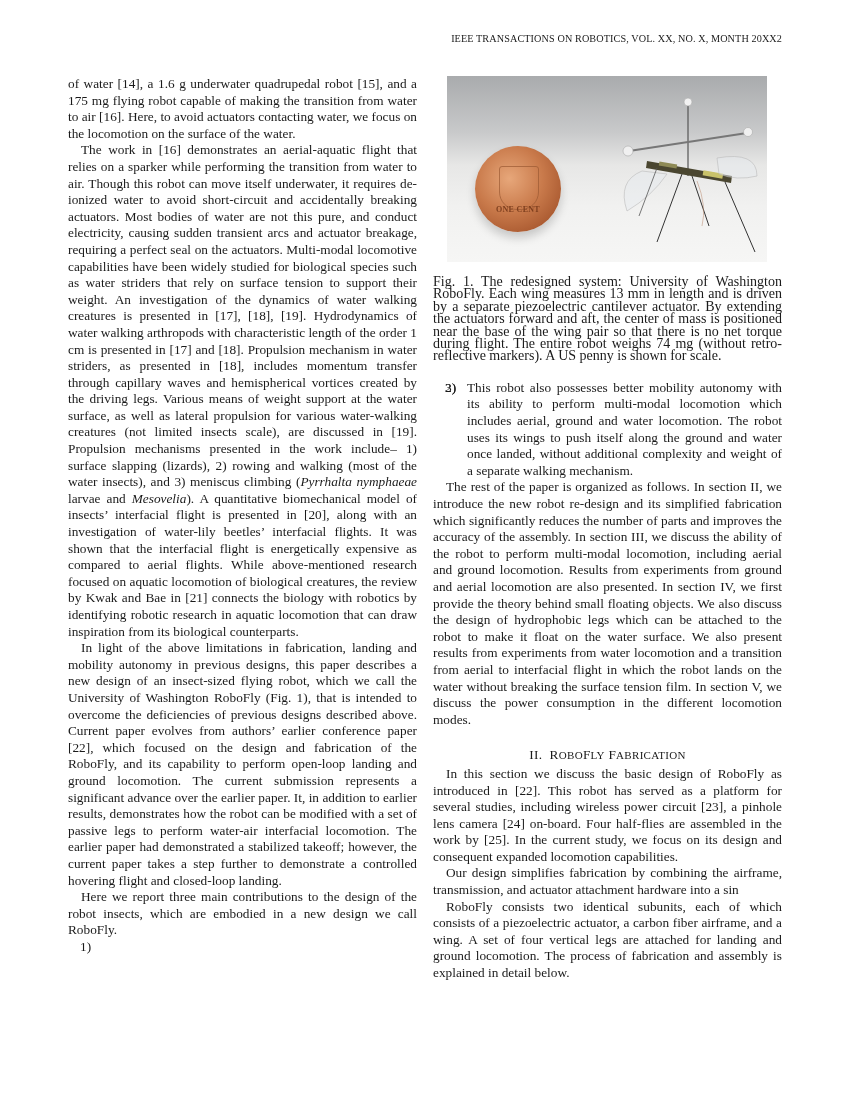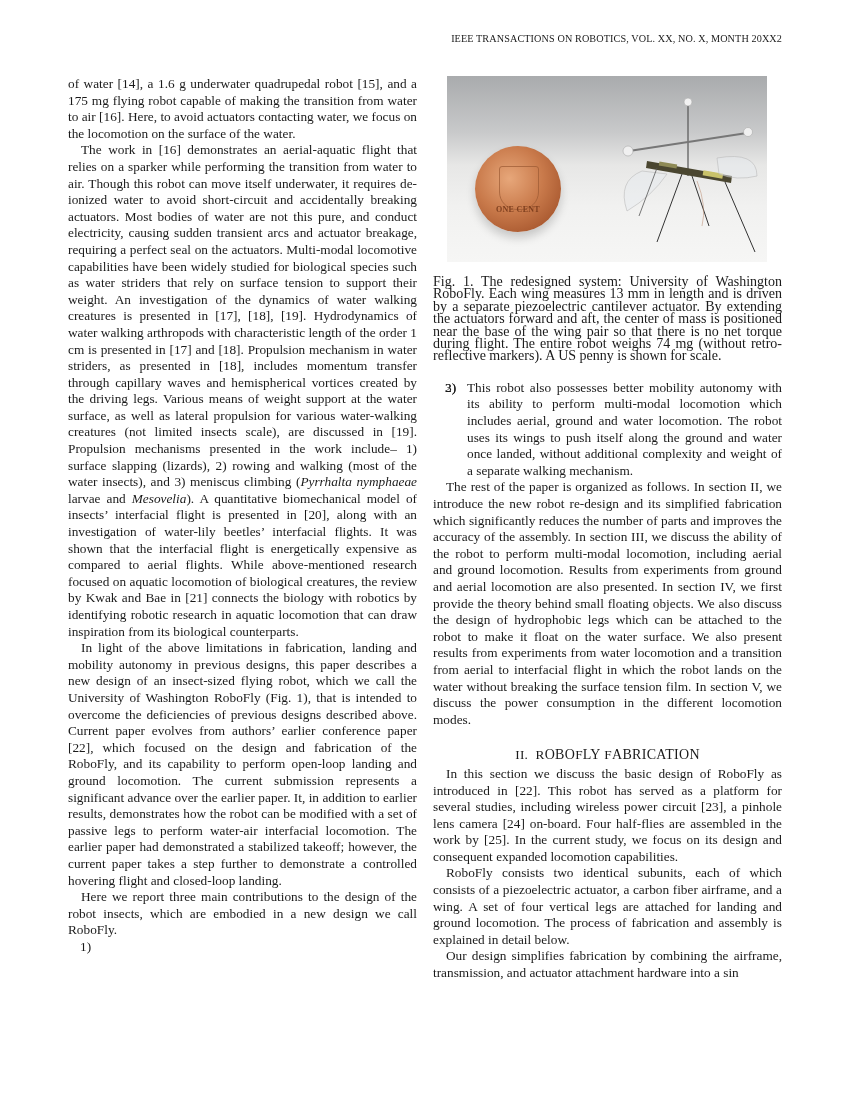--- a/index.html
+++ b/index.html
@@ -46,21 +46,21 @@
     font-size: 8px; color: #7e3f1e; font-weight: bold; letter-spacing: 0.3px;
   }
   .robot { position: absolute; left: 160px; top: 10px; width: 160px; height: 170px; }
   .caption {
     font-size: 14px; line-height: 12.4px; text-align: justify;
     margin-top: 14px; margin-bottom: 17px;
   }
   .section-title {
     text-align: center; font-size: 13.3px; margin: 19px 0 2px 0; letter-spacing: 0.3px;
   }
-  .sc-small { font-size: 14px; }
+  .sc-small { font-size: 11px; }
   em { font-style: italic; }
 </style>
 </head>
 <body>
 
 <div class="header">
   <span>IEEE TRANSACTIONS ON ROBOTICS, VOL. XX, NO. X, MONTH 20XX</span>
   <span>2</span>
 </div>
 
@@ -117,15 +117,15 @@
     <li>
       <span class="num">3)</span>
       <span>This robot also possesses better mobility autonomy with its ability to perform multi-modal locomotion which includes aerial, ground and water locomotion. The robot uses its wings to push itself along the ground and water once landed, without additional complexity and weight of a separate walking mechanism.</span>
     </li>
   </ul>
   <p class="indent">The rest of the paper is organized as follows. In section II, we introduce the new robot re-design and its simplified fabrication which significantly reduces the number of parts and improves the accuracy of the assembly. In section III, we discuss the ability of the robot to perform multi-modal locomotion, including aerial and ground locomotion. Results from experiments from ground and aerial locomotion are also presented. In section IV, we first provide the theory behind small floating objects. We also discuss the design of hydrophobic legs which can be attached to the robot to make it float on the water surface. We also present results from experiments from water locomotion and a transition from aerial to interfacial flight in which the robot lands on the water without breaking the surface tension film. In section V, we discuss the power consumption in the different locomotion modes.</p>
 
   <div class="section-title"><span>II.</span>&nbsp;&nbsp;<span>R</span><span class="sc-small">OBO</span><span>F</span><span class="sc-small">LY</span>&nbsp;<span>F</span><span class="sc-small">ABRICATION</span></div>
 
   <p class="indent">In this section we discuss the basic design of RoboFly as introduced in [22]. This robot has served as a platform for several studies, including wireless power circuit [23], a pinhole lens camera [24] on-board. Four half-flies are assembled in the work by [25]. In the current study, we focus on its design and consequent expanded locomotion capabilities.</p>
+  <p class="indent">Our design simplifies fabrication by combining the airframe, transmission, and actuator attachment hardware into a sin­</p>
   <p class="indent">RoboFly consists two identical subunits, each of which consists of a piezoelectric actuator, a carbon fiber airframe, and a wing. A set of four vertical legs are attached for landing and ground locomotion. The process of fabrication and assembly is explained in detail below.</p>
-  <p class="indent">Our design simplifies fabrication by combining the airframe, transmission, and actuator attachment hardware into a sin­</p>
 </div>
 
 </body></html>

